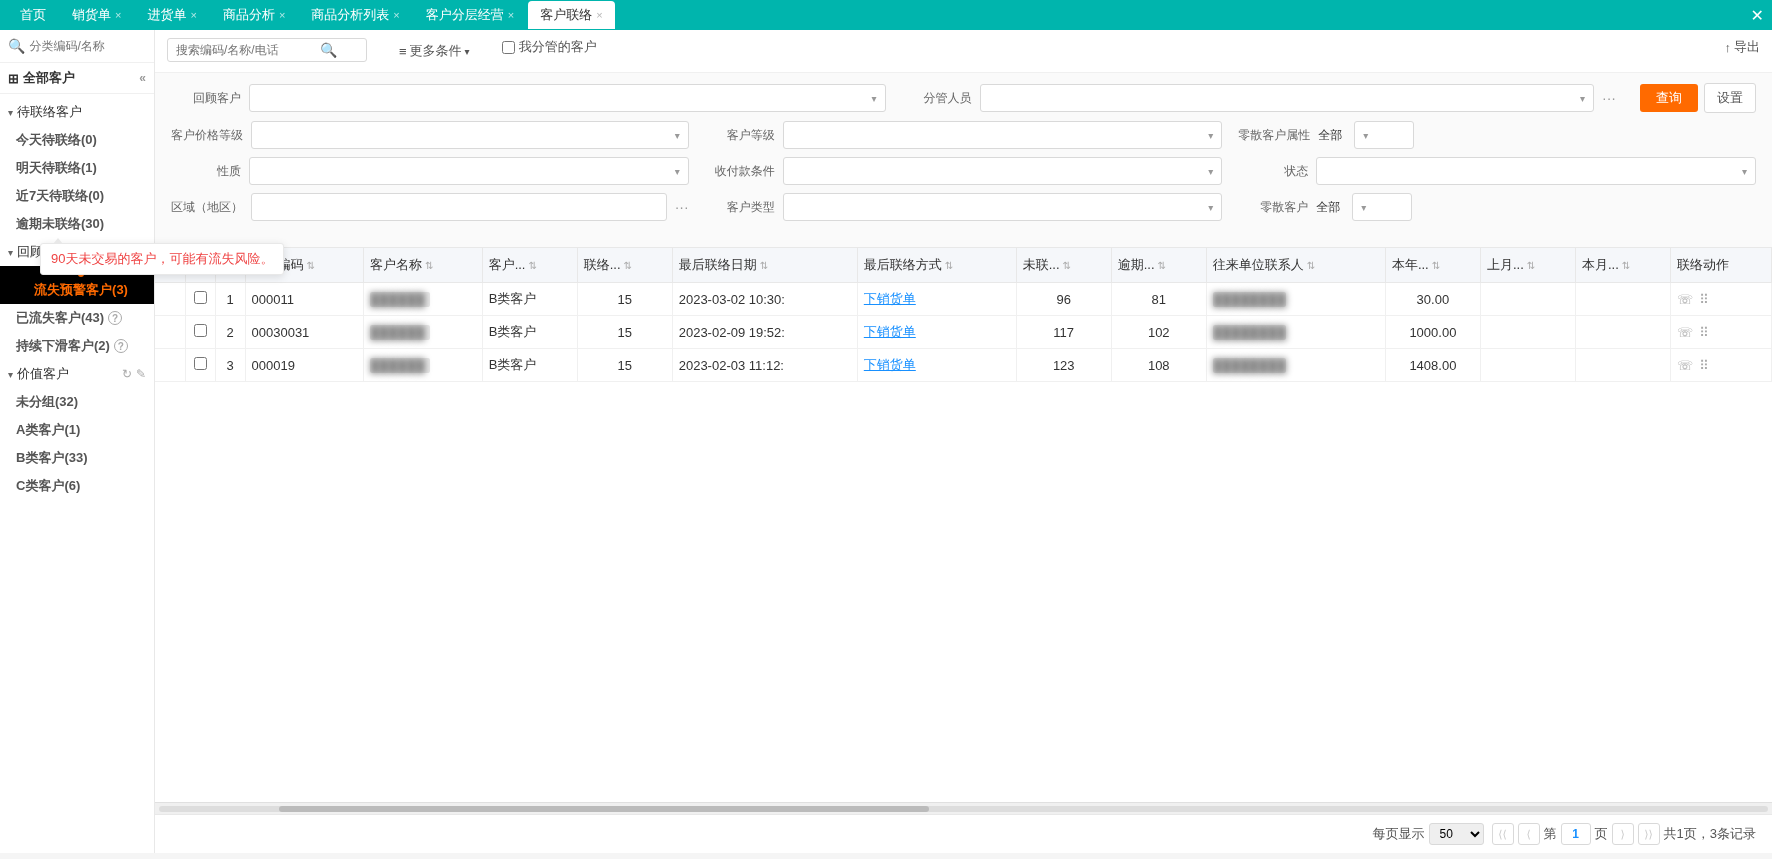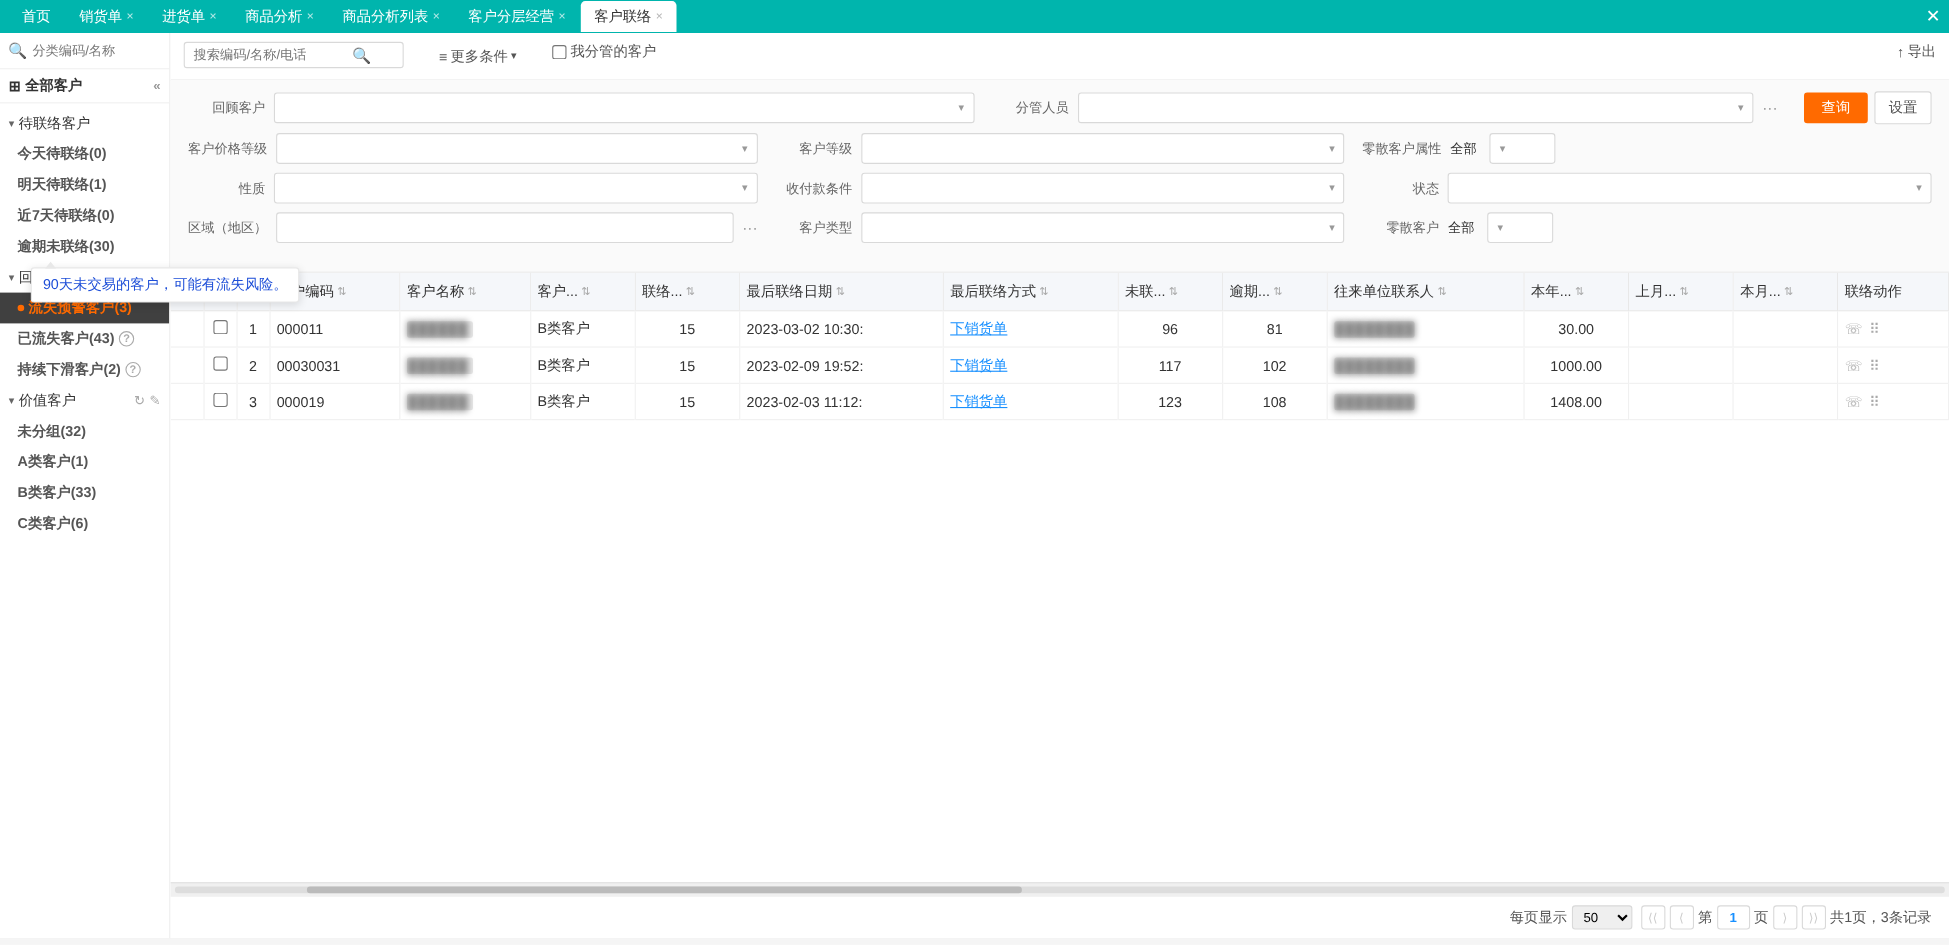--- a/index.html
+++ b/index.html
@@ -401,27 +401,27 @@
       text-align: center;
       font-size: 12px;
       color: #1890ff;
       font-weight: bold;
     }
 
     
     .tooltip-box {
       position: absolute;
       top: 243px;
-      left: 28px;
+      left: 40px;
       background: #fff;
       border: 1px solid #e8e8e8;
       border-radius: 3px;
       padding: 6px 10px;
       font-size: 12px;
-      color: #1d4ed8;
+      color: #ef4444;
       box-shadow: 0 2px 8px rgba(0,0,0,0.12);
       z-index: 100;
       white-space: nowrap;
     }
     .tooltip-arrow {
       position: absolute;
       top: -6px;
       left: 12px;
       width: 0;
       height: 0;
@@ -434,21 +434,21 @@
     .sidebar-item-row {
       display: flex;
       align-items: center;
       padding: 5px 8px 5px 16px;
       color: #555;
       font-size: 12px;
       cursor: pointer;
       gap: 4px;
       font-weight: bold;
     }
-    .sidebar-item-row.active { color: #ff6a00; background: #404040; }
+    .sidebar-item-row.active { color: #ff6a00; background: #000000; flex-direction: column; }
     .orange-dot {
       width: 6px;
       height: 6px;
       border-radius: 50%;
       background: #ff6a00;
       flex-shrink: 0;
     }
     .info-icon {
       width: 14px;
       height: 14px;

